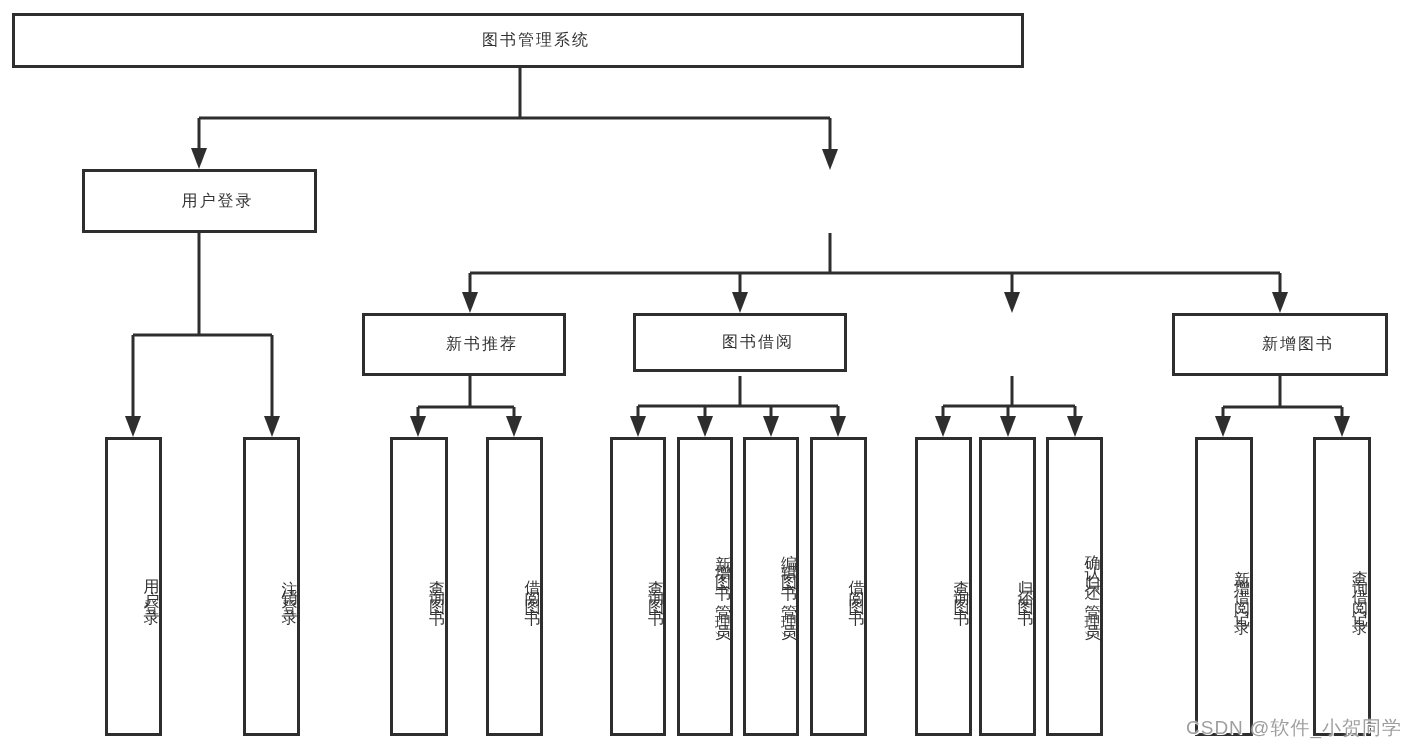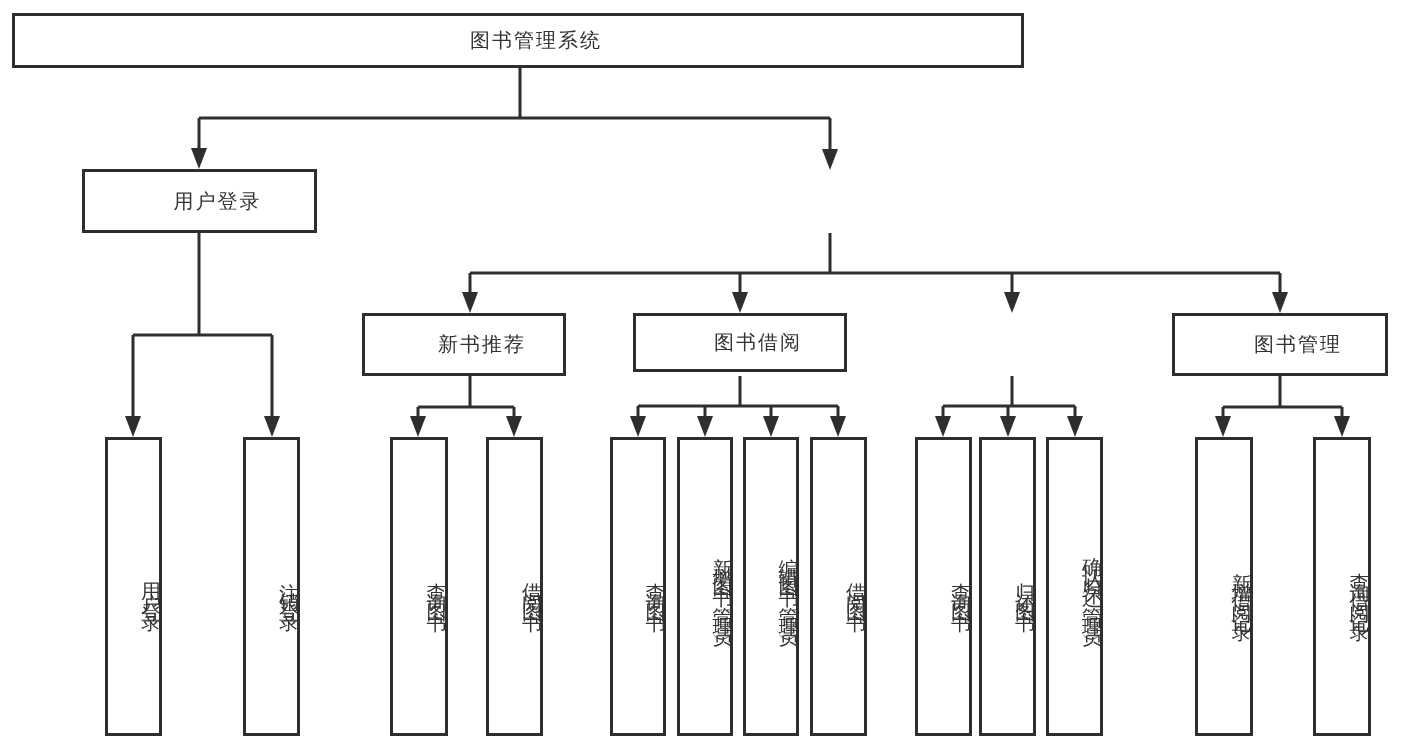--- a/index.html
+++ b/index.html
@@ -19,21 +19,21 @@
   }
   .node {
     position: absolute;
     box-sizing: border-box;
     background: #ffffff;
     border: 3px solid #2e2e2e;
     display: flex;
     align-items: center;
     justify-content: center;
     color: #333333;
-    font-size: 20px;
+    font-size: 16px;
     z-index: 2;
     padding-left: 36px;
   }
   .node.h span {
     letter-spacing: 2px;
     white-space: nowrap;
   }
   .node.v span {
     writing-mode: vertical-rl;
     text-orientation: mixed;
@@ -106,21 +106,21 @@
     <span>用户登录</span>
   </div>
 
   <div class="node h" style="left:362px;top:313px;width:204px;height:63px">
     <span>新书推荐</span>
   </div>
   <div class="node h" style="left:633px;top:313px;width:214px;height:59px">
     <span>图书借阅</span>
   </div>
   <div class="node h" style="left:1172px;top:313px;width:216px;height:63px">
-    <span>图书管理</span>
+    <span>新增图书</span>
   </div>
 
   <div class="node v" style="left:105px;top:437px;width:57px;height:299px">
     <span>用户登录</span>
   </div>
   <div class="node v" style="left:243px;top:437px;width:57px;height:299px">
     <span>注销登录</span>
   </div>
 
   <div class="node v" style="left:390px;top:437px;width:58px;height:299px">
@@ -153,14 +153,15 @@
     <span>确认归还（管理员）</span>
   </div>
 
   <div class="node v" style="left:1195px;top:437px;width:58px;height:299px">
     <span>新增借阅记录</span>
   </div>
   <div class="node v" style="left:1313px;top:437px;width:58px;height:299px">
     <span>查询借阅记录</span>
   </div>
 
+  <div class="watermark">CSDN @软件_小贺同学</div>
 
 </div>
 
 </body></html>

